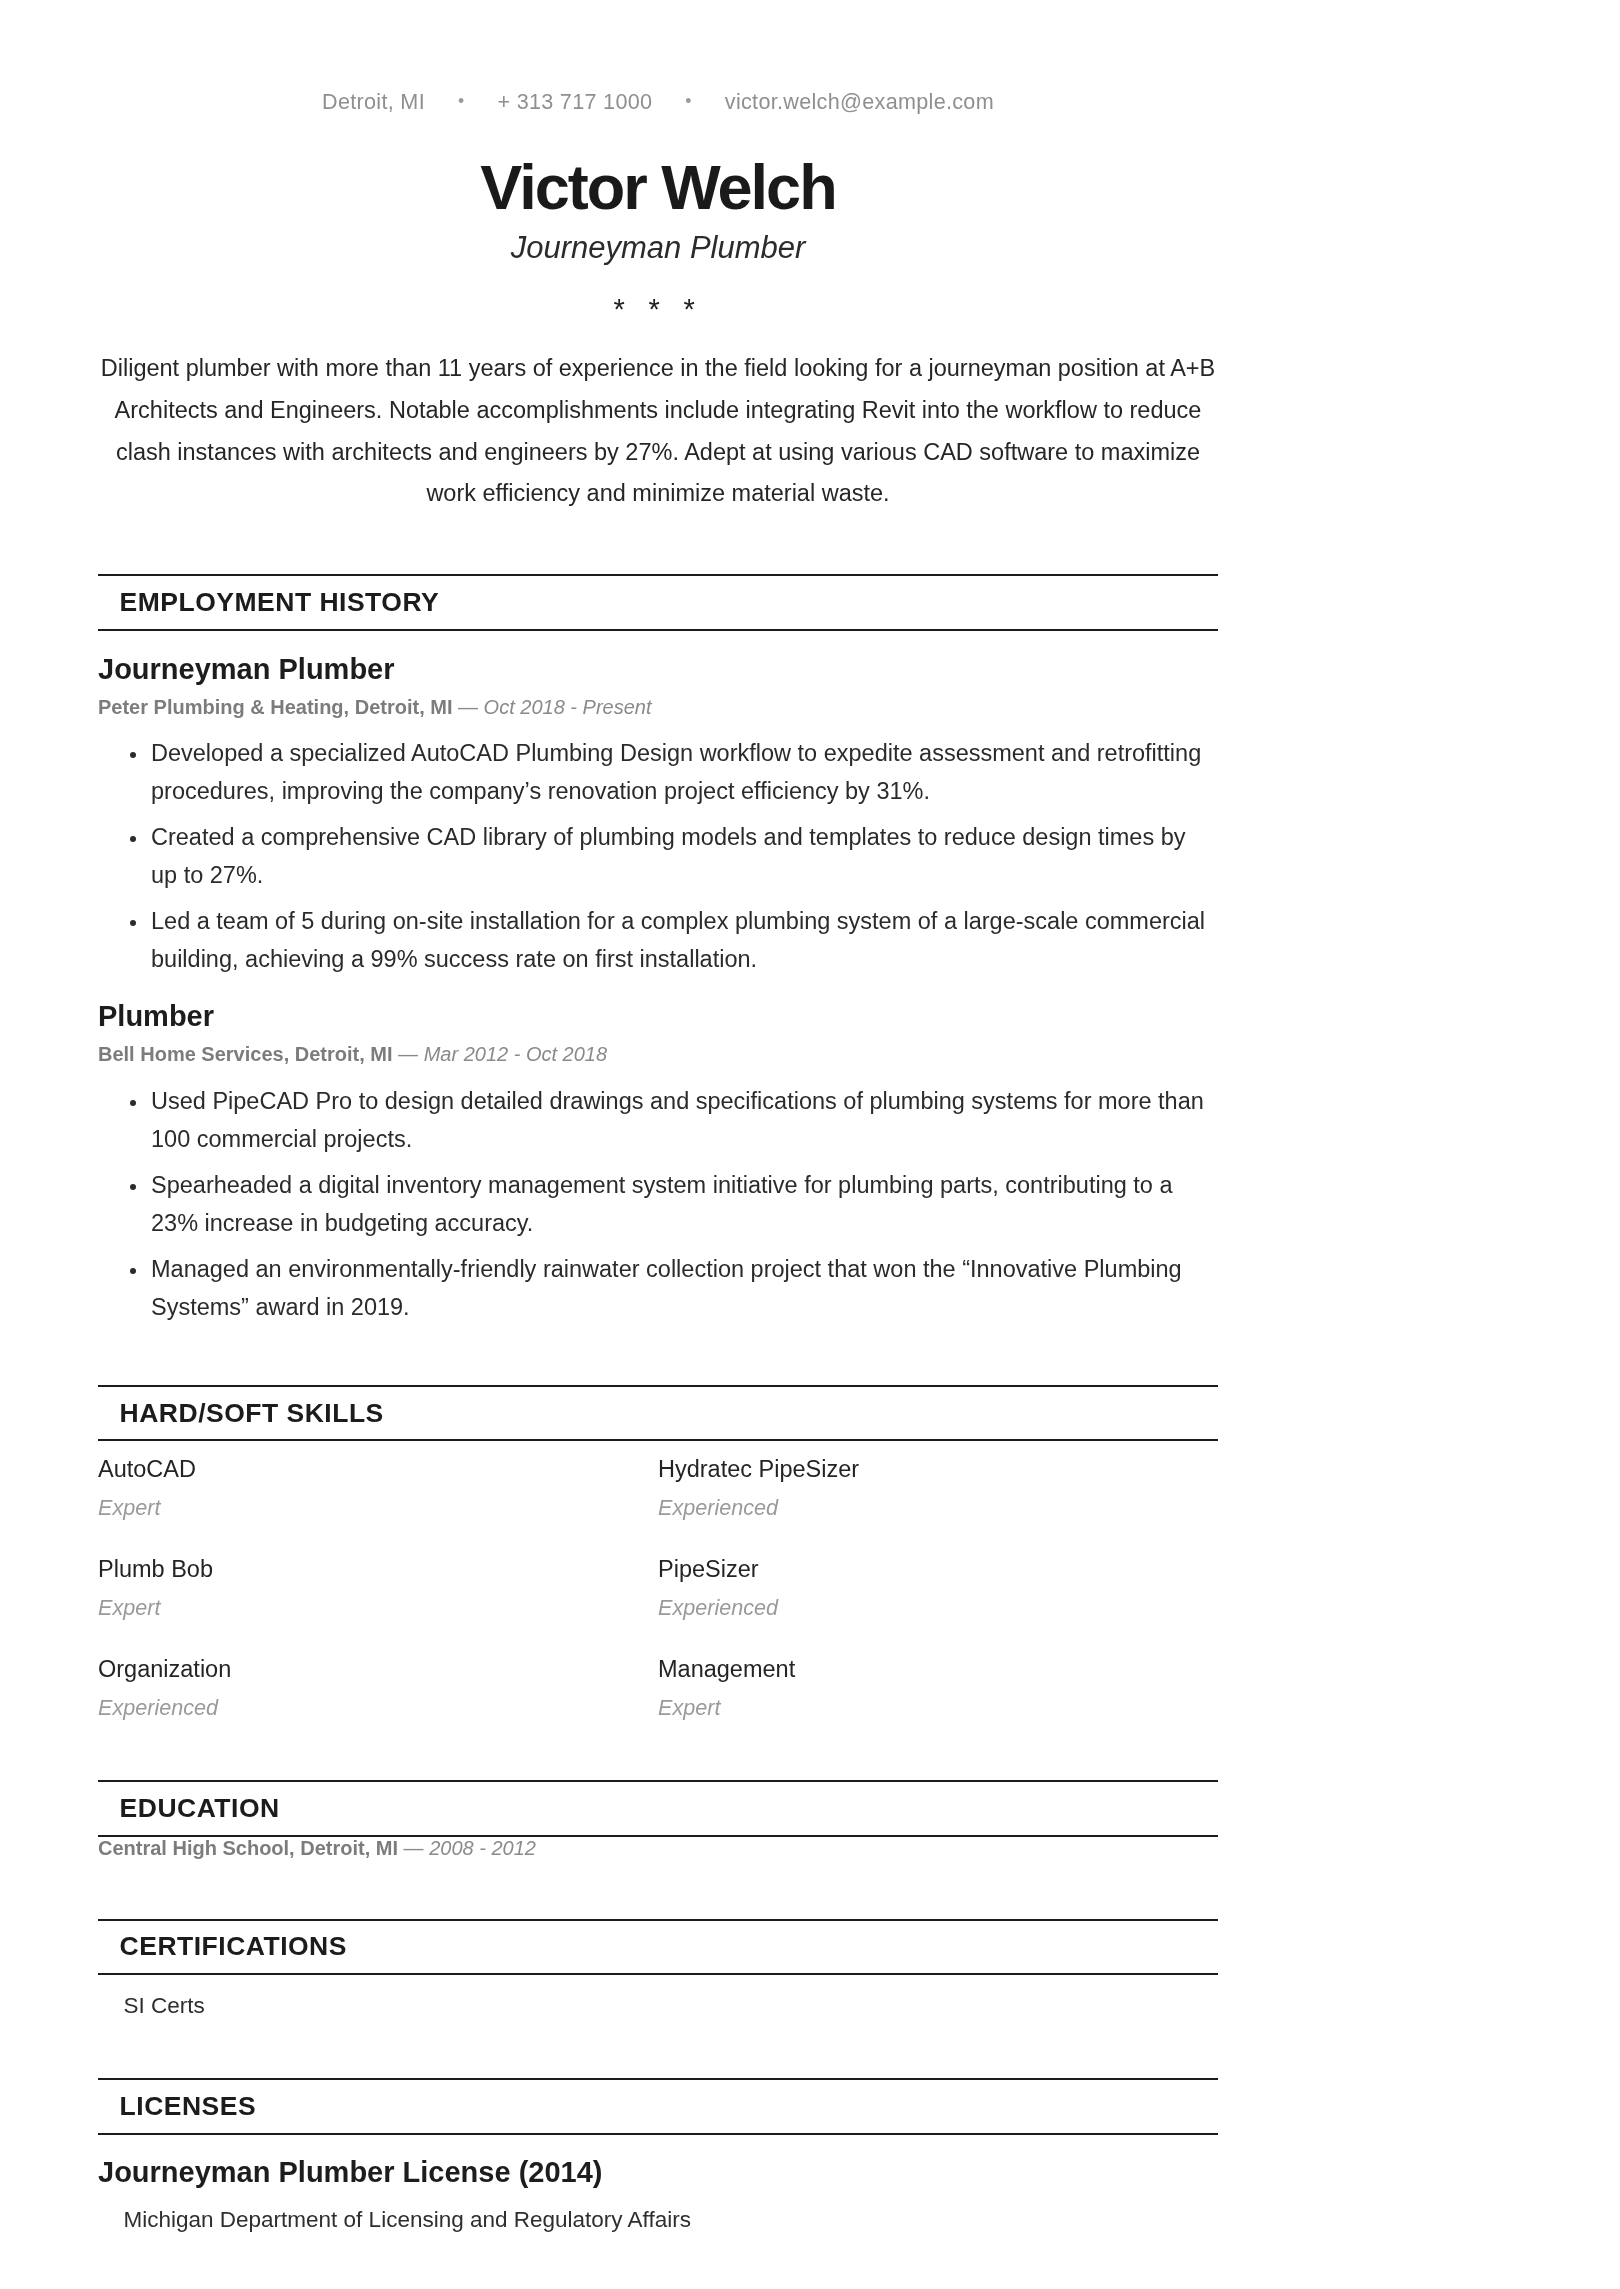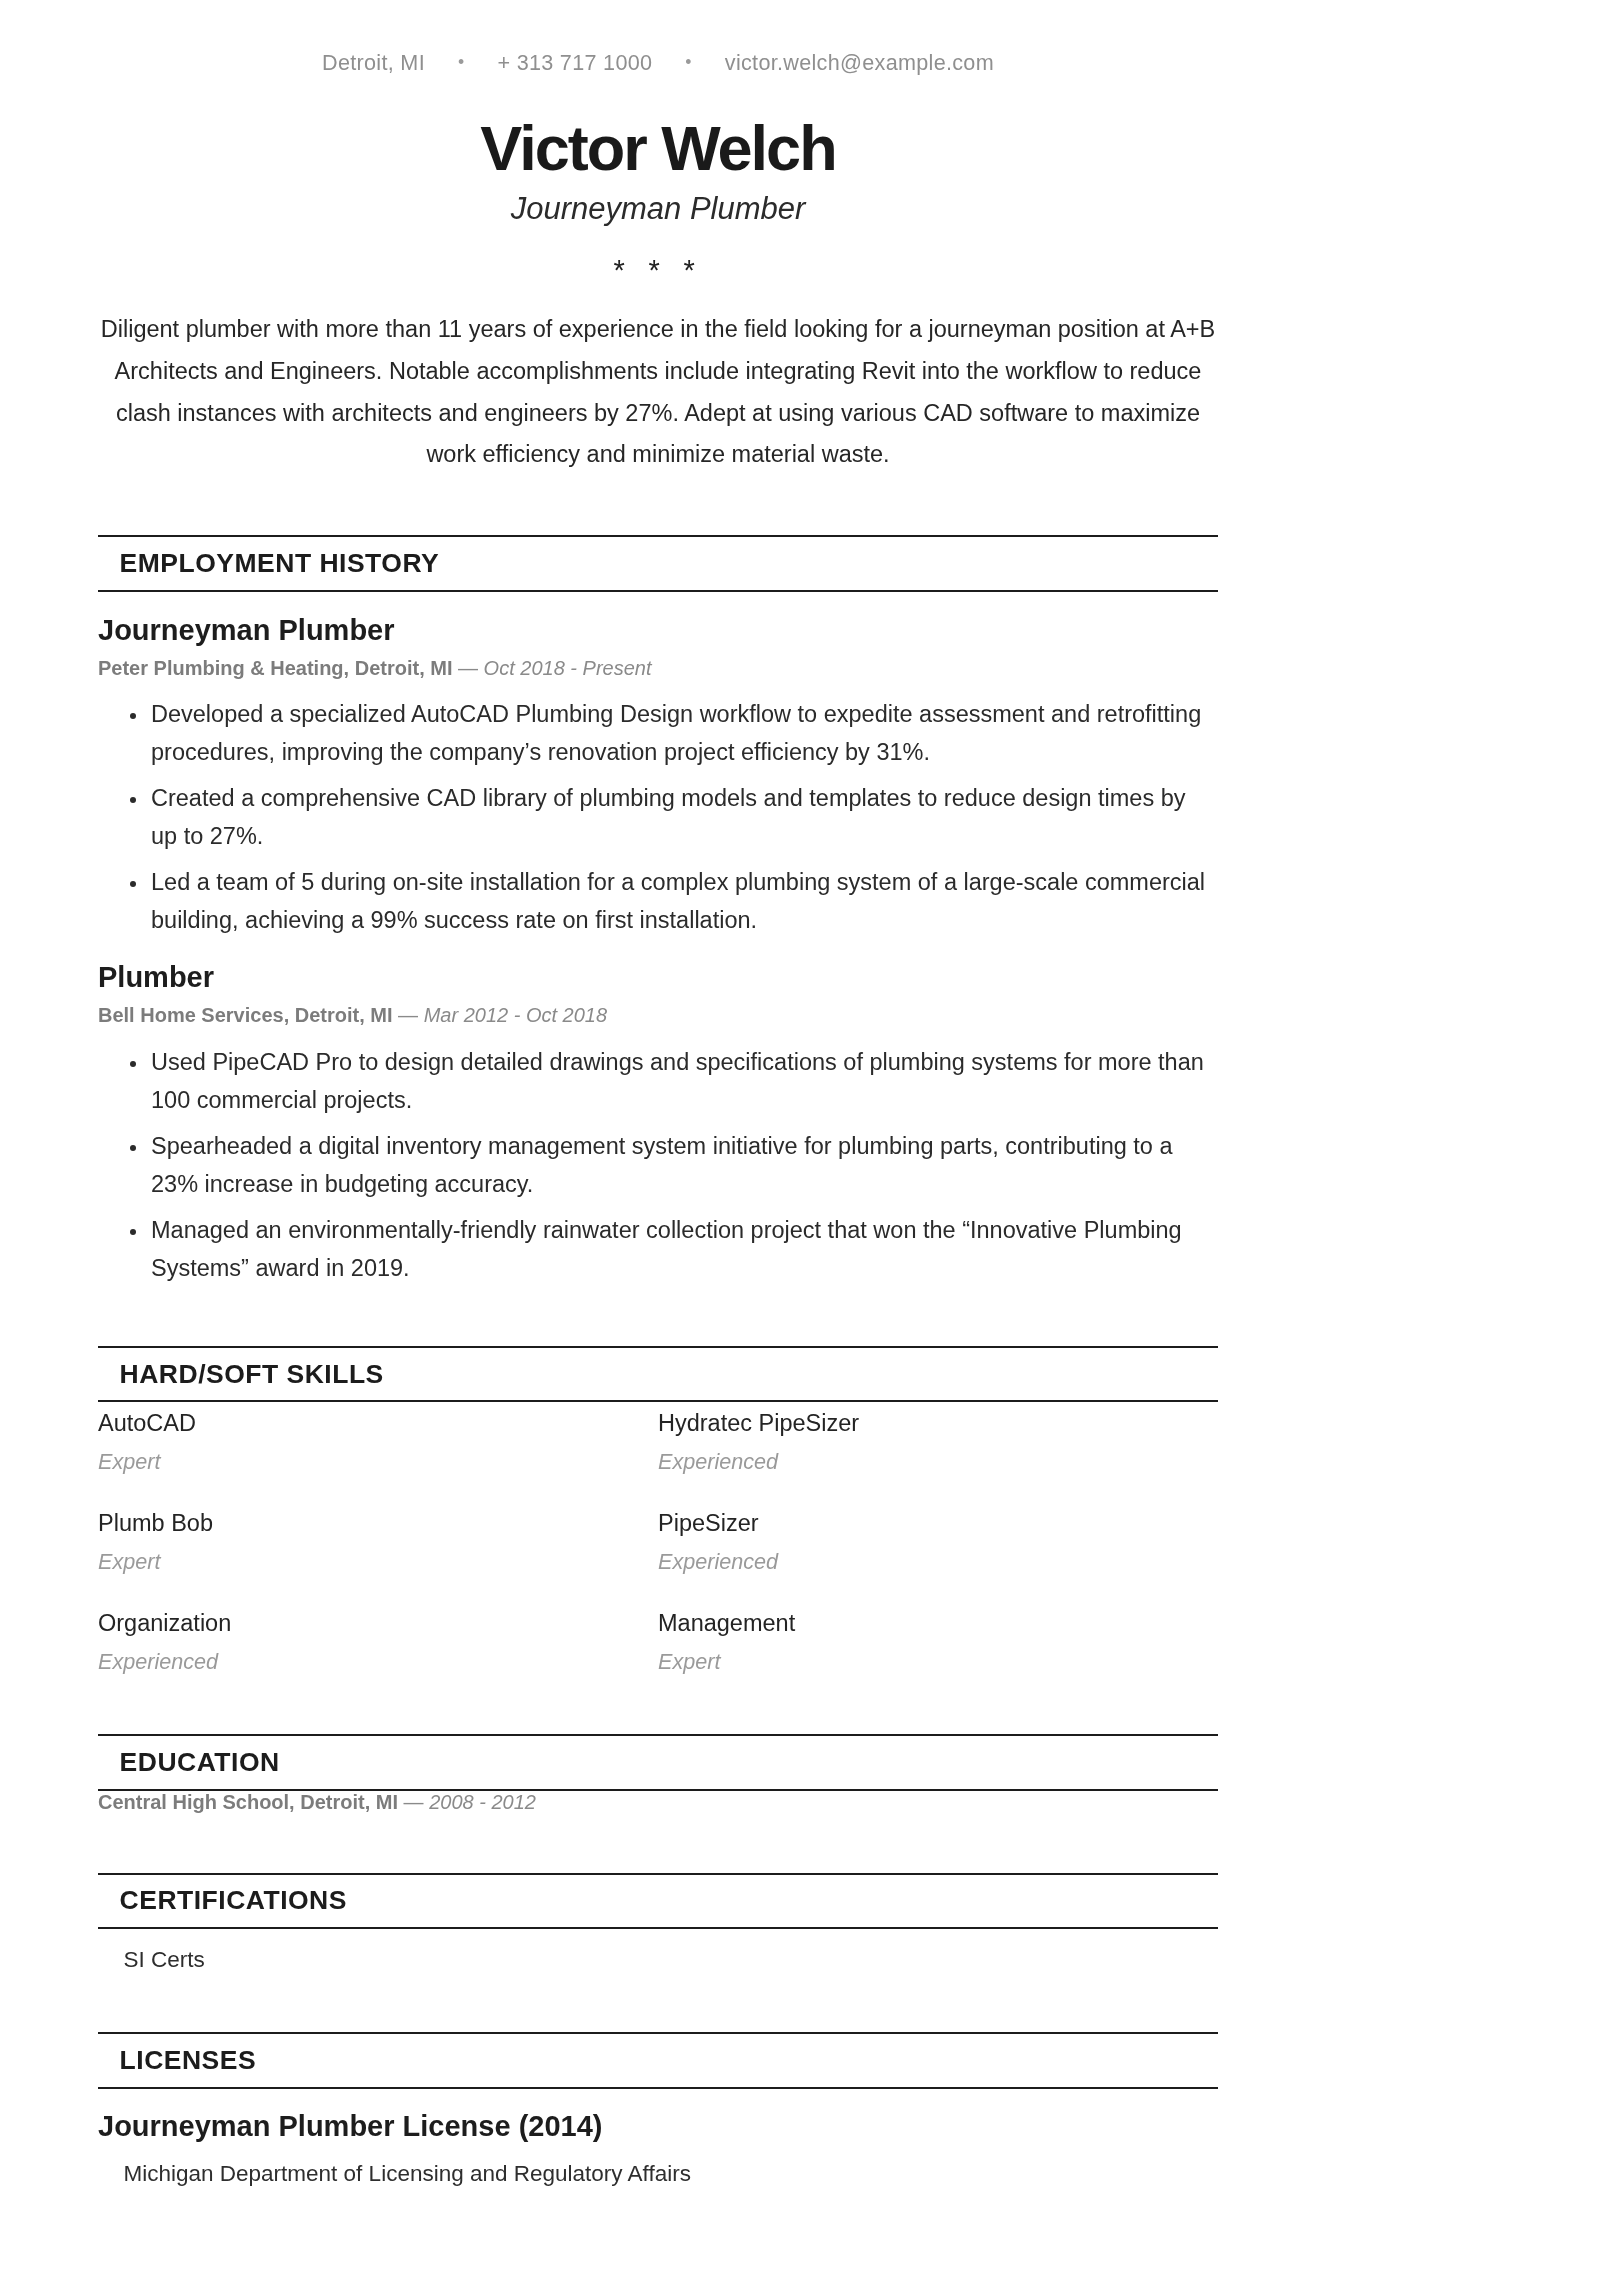--- a/index.html
+++ b/index.html
@@ -4,21 +4,21 @@
 <style>
   html, body {
     margin: 0;
     padding: 0;
     background: #ffffff;
   }
   .page {
     width: 1316px;
     height: 2290px;
     box-sizing: border-box;
-    padding: 50px 98px 39px 98px;
+    padding: 89px 98px 39px 98px;
     background: #ffffff;
     font-family: "Liberation Sans", "DejaVu Sans", sans-serif;
     color: #262626;
     overflow: hidden;
     border-radius: 23px;
   }
 
   
   .header { text-align: center; }
   .contact-line {
@@ -109,21 +109,21 @@
     color: #2b2b2b;
     margin-bottom: 7.8px;
     padding-left: 2px;
   }
   .job li::marker { font-size: 19.6px; color: #2b2b2b; }
 
   
   .skills-grid {
     display: grid;
     grid-template-columns: 1fr 1fr;
-    margin-top: 8px;
+    margin-top: 15px;
     row-gap: 35px;
   }
   .skill-name {
     font-size: 23.5px;
     color: #242424;
     margin: 0 0 11.8px 0;
   }
   .skill-level {
     font-size: 21.6px;
     font-style: italic;

